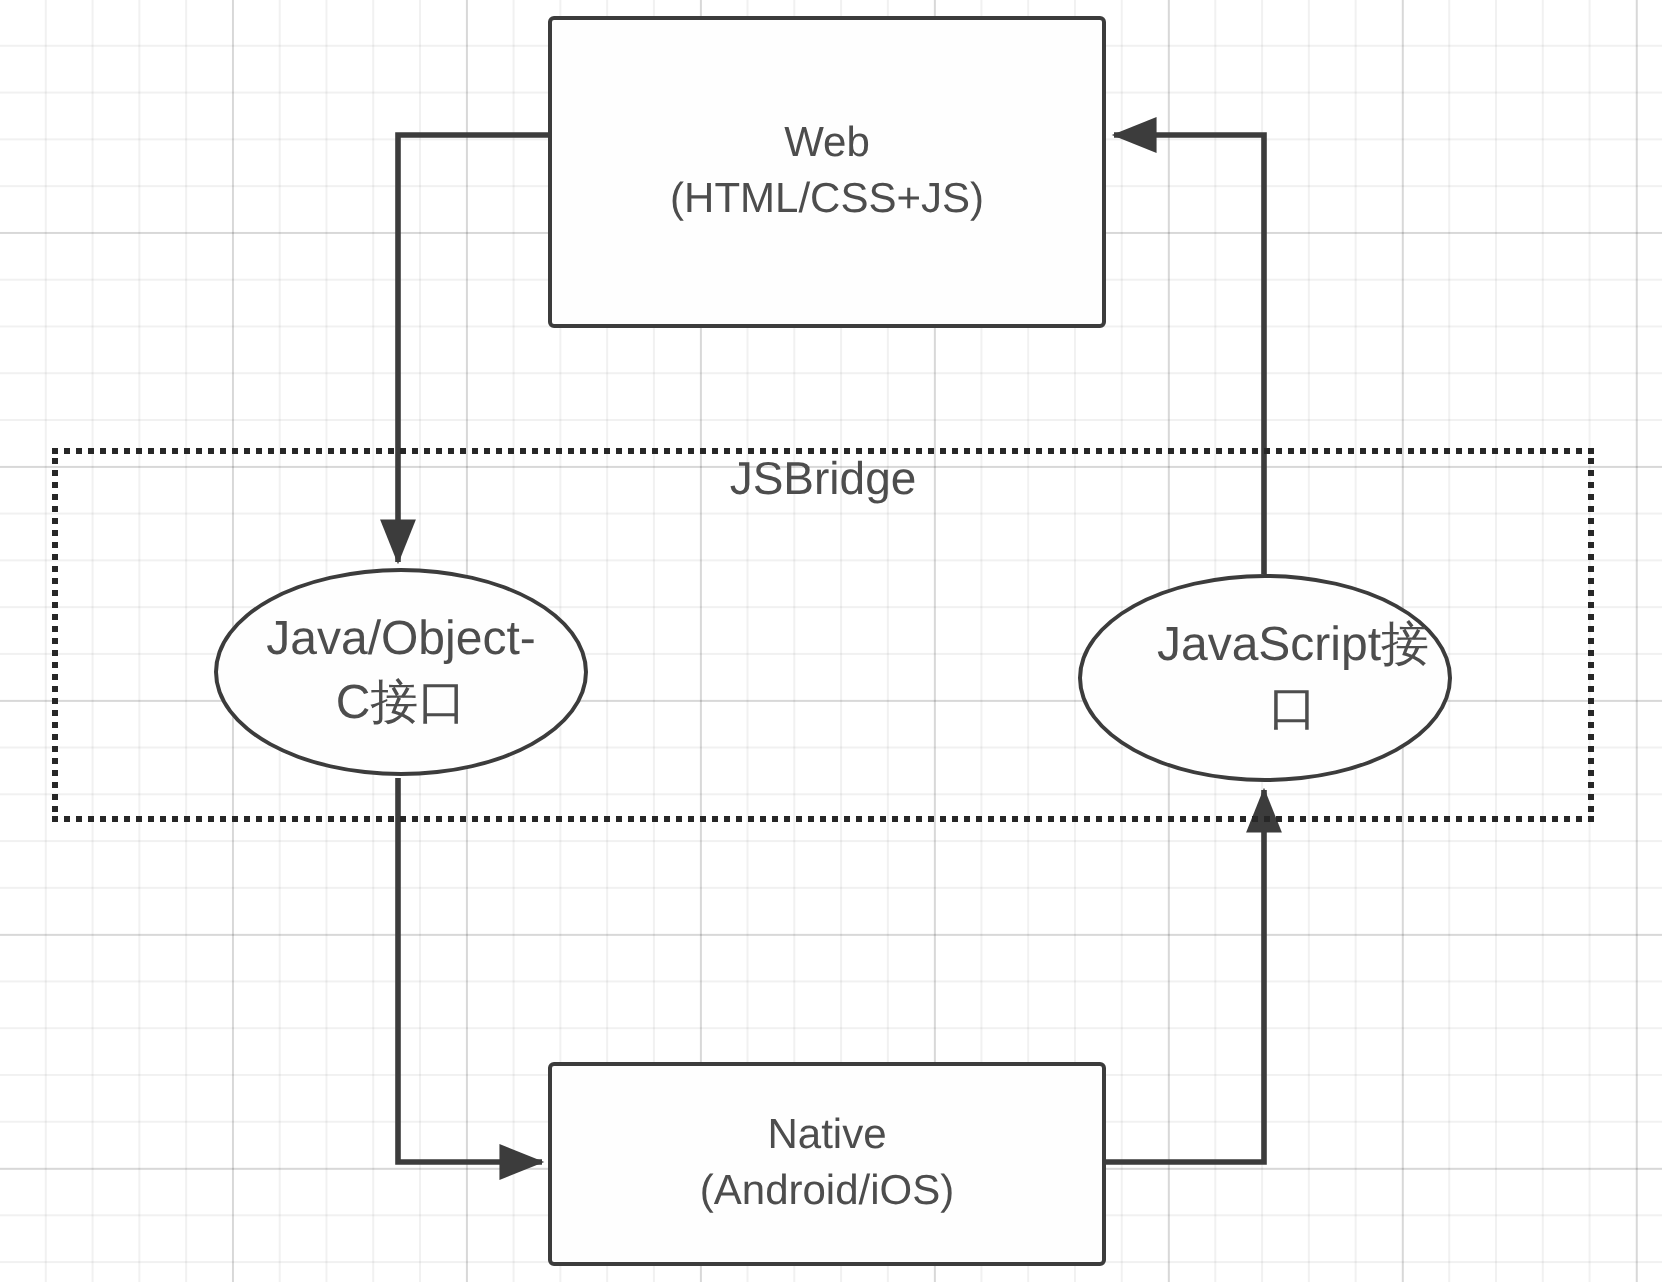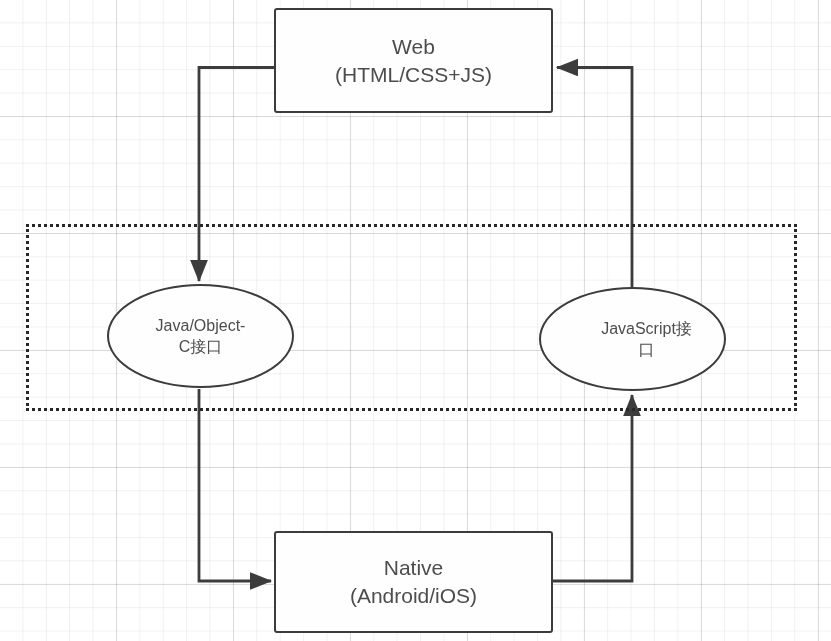--- a/index.html
+++ b/index.html
@@ -50,23 +50,23 @@
     white-space: pre-line;
   }
   .rect-node {
     border: 2.4px solid #3c3c3c;
     border-radius: 3px;
     font-size: 21px;
   }
   .ellipse-node {
     border: 2.4px solid #3c3c3c;
     border-radius: 50%;
-    font-size: 16px;
+    font-size: 24px;
   }
-  #web-node   { left: 274px; top: 8px;   width: 279px; height: 105px; }
+  #web-node   { left: 274px; top: 8px;   width: 279px; height: 156px; }
   #native-node{ left: 274px; top: 531px; width: 279px; height: 102px; }
   #java-node  { left: 107px; top: 284px; width: 187px; height: 104px; }
   #js-node    { left: 539px; top: 287px; width: 187px; height: 104px; padding-left: 28px; }
 
   #jsbridge-group {
     position: absolute;
     left: 26px;
     top: 224px;
     width: 771px;
     height: 187px;
@@ -99,20 +99,21 @@
     <path d="M274,67.5 L199,67.5 L199,281" fill="none" stroke="#3c3c3c" stroke-width="2.8" marker-end="url(#arrowhead)"></path>
 
     <path d="M199,389 L199,581 L271,581" fill="none" stroke="#3c3c3c" stroke-width="2.8" marker-end="url(#arrowhead)"></path>
 
     <path d="M553,581 L632,581 L632,395" fill="none" stroke="#3c3c3c" stroke-width="2.8" marker-end="url(#arrowhead)"></path>
 
     <path d="M632,287 L632,67.5 L557,67.5" fill="none" stroke="#3c3c3c" stroke-width="2.8" marker-end="url(#arrowhead)"></path>
   </svg>
 
   <div id="jsbridge-group"></div>
+  <div id="jsbridge-label">JSBridge</div>
 
   <div id="web-node" class="node rect-node">Web
 (HTML/CSS+JS)</div>
 
   <div id="java-node" class="node ellipse-node">Java/Object-
 C接口</div>
 
   <div id="js-node" class="node ellipse-node">JavaScript接
 口</div>
 

